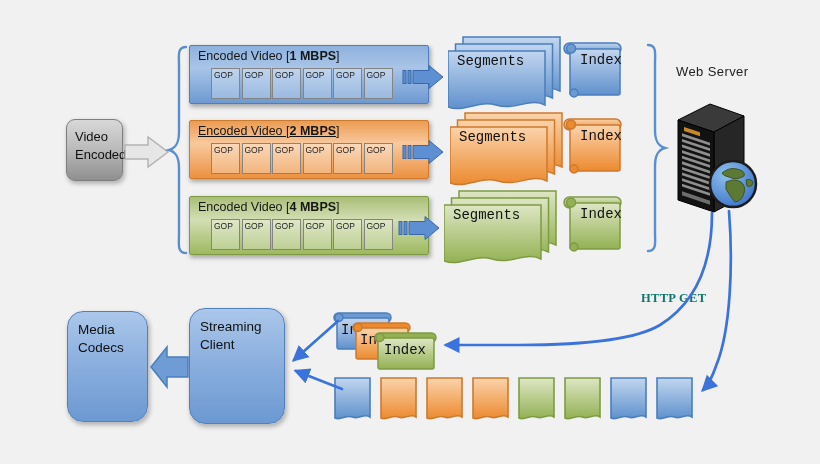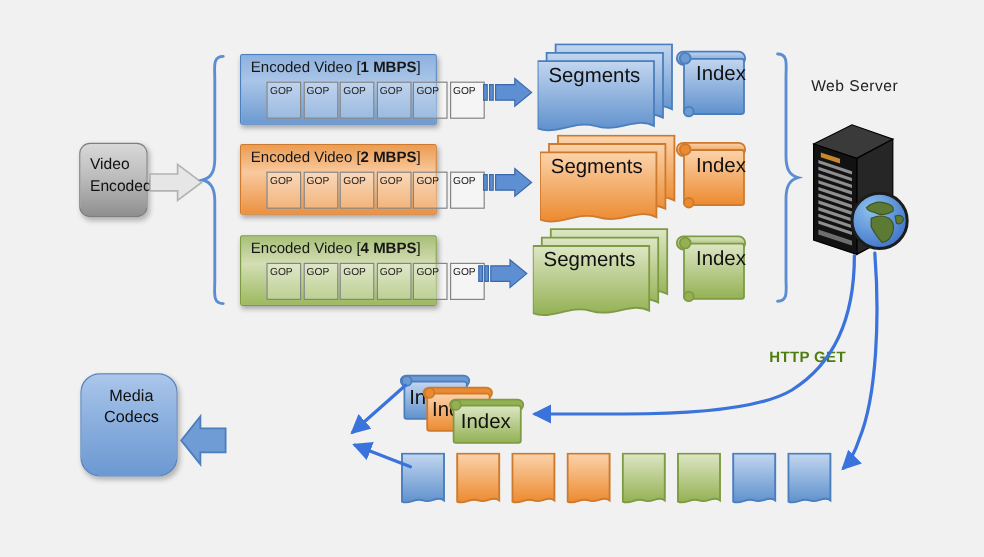--- a/index.html
+++ b/index.html
@@ -20,40 +20,40 @@
     padding:9px 6px 0 10px; font-size:13.5px; line-height:1.35; color:#101010;
   }
   .src{
     border-radius:9px; border:1.5px solid #7e7e7e;
     background:linear-gradient(180deg,#d8d8d8 0%,#bdbdbd 45%,#8f8f8f 100%);
     padding:8px 4px 0 8px; font-size:13px;
   }
 
   
   .enc-box{
-    position:absolute; left:200px; width:164px; height:59px; box-sizing:border-box;
+    position:absolute; left:189px; width:240px; height:59px; box-sizing:border-box;
     border-radius:2px; box-shadow:1.5px 2.5px 4px rgba(0,0,0,.3);
   }
   .enc-blue  {border:1.5px solid #4b7fbe; background:linear-gradient(180deg,#8db1de 0%,#a9c5e7 38%,#6d9ad2 100%);}
   .enc-orange{border:1.5px solid #cd7a2e; background:linear-gradient(180deg,#eb9c51 0%,#f8c99e 40%,#ec9140 100%);}
   .enc-green {border:1.5px solid #7e9b44; background:linear-gradient(180deg,#a9bf77 0%,#d3deb4 40%,#9db95f 100%);}
   .enc-title{padding:3px 0 0 8px; font-size:12.5px; color:#161616; white-space:nowrap;}
   .enc-title b{font-weight:bold;}
   .gop-row{position:absolute; left:9px; top:22px; display:flex;margin-left:12px;}
   .gop{
     width:29px; height:31px; box-sizing:border-box; margin-right:1.5px;
     border:1.5px solid #848484; background:rgba(255,255,255,0.28);
     font-size:8.5px; padding:1px 0 0 2px; color:#222;
   }
 
   
-  .shape-label{position:absolute; font-size:17px; color:#111; white-space:nowrap;}
+  .shape-label{position:absolute; font-size:14px; color:#111; white-space:nowrap;font-family:Liberation Mono, monospace;}
 
   .ws-label{position:absolute; font-size:13px; letter-spacing:.4px; color:#222;}
-  .httpget{position:absolute; font-size:12.5px; font-weight:bold; color:#4d7c0f; letter-spacing:.3px;}
+  .httpget{position:absolute; font-size:12.5px; font-weight:bold; color:#0f766e; letter-spacing:.3px;font-family:Liberation Serif, serif;}
 
   svg{display:block;}
   .overlay{position:absolute; left:0; top:0; pointer-events:none; z-index:6;}
   .z2{z-index:2;} .z3{z-index:3;}
 </style>
 </head>
 <body>
 
 <div class="canvas">
 
@@ -87,21 +87,21 @@
     <div class="gop-row">
       <div class="gop">GOP</div>
       <div class="gop">GOP</div>
       <div class="gop">GOP</div>
       <div class="gop">GOP</div>
       <div class="gop">GOP</div>
       <div class="gop">GOP</div>
     </div>
   </div>
 
-  <div class="enc-box enc-orange z2" style="top:120px;">
+  <div class="enc-box enc-orange z2" style="top:120px;text-decoration:underline;">
     <div class="enc-title"><span>Encoded Video [</span><b>2 MBPS</b><span>]</span></div>
     <div class="gop-row">
       <div class="gop">GOP</div>
       <div class="gop">GOP</div>
       <div class="gop">GOP</div>
       <div class="gop">GOP</div>
       <div class="gop">GOP</div>
       <div class="gop">GOP</div>
     </div>
   </div>
@@ -215,22 +215,25 @@
         <circle cx="63" cy="90" r="23" fill="url(#globeGrad)" stroke="#1c1c1c" stroke-width="2.5"></circle>
         <path d="M52,79 q7,-6 15,-4 q9,2 7,7 q-8,5 -15,1 q-6,-1 -7,-4 Z" fill="#5c7a33" stroke="#3e5420" stroke-width="1"></path>
         <path d="M56,88 q9,-4 15,0 q5,4 3,11 q-2,8 -9,9 q-6,-7 -9,-13 Z" fill="#5c7a33" stroke="#3e5420" stroke-width="1"></path>
         <path d="M76,86 q6,-2 7,3 q-2,5 -6,3 Z" fill="#5c7a33" stroke="#3e5420" stroke-width="1"></path>
       </g>
     </svg>
   </div>
 
   <div class="httpget" style="left:641px;top:291px;">HTTP GET</div>
 
-  <div class="node z2" style="left:67px;top:311px;width:81px;height:86px;text-align:center;">
+  <div class="node z2" style="left:67px;top:311px;width:81px;height:111px;">
     <span>Media Codecs</span>
+  </div>
+  <div class="node z2" style="left:189px;top:308px;width:96px;height:116px;">
+    <span>Streaming Client</span>
   </div>
 
   <div class="abs z3" style="left:333px;top:311px;">
     <svg width="60" height="44">
       <g stroke="#4a7ebd" stroke-width="1.5">
         <rect x="1" y="2" width="57" height="9" rx="4.5" fill="#6d9ad2"></rect>
         <rect x="4" y="7" width="52" height="31" rx="2" fill="url(#gradBlue)"></rect>
         <circle cx="6" cy="6.5" r="4" fill="#6d9ad2"></circle>
       </g>
     </svg>

